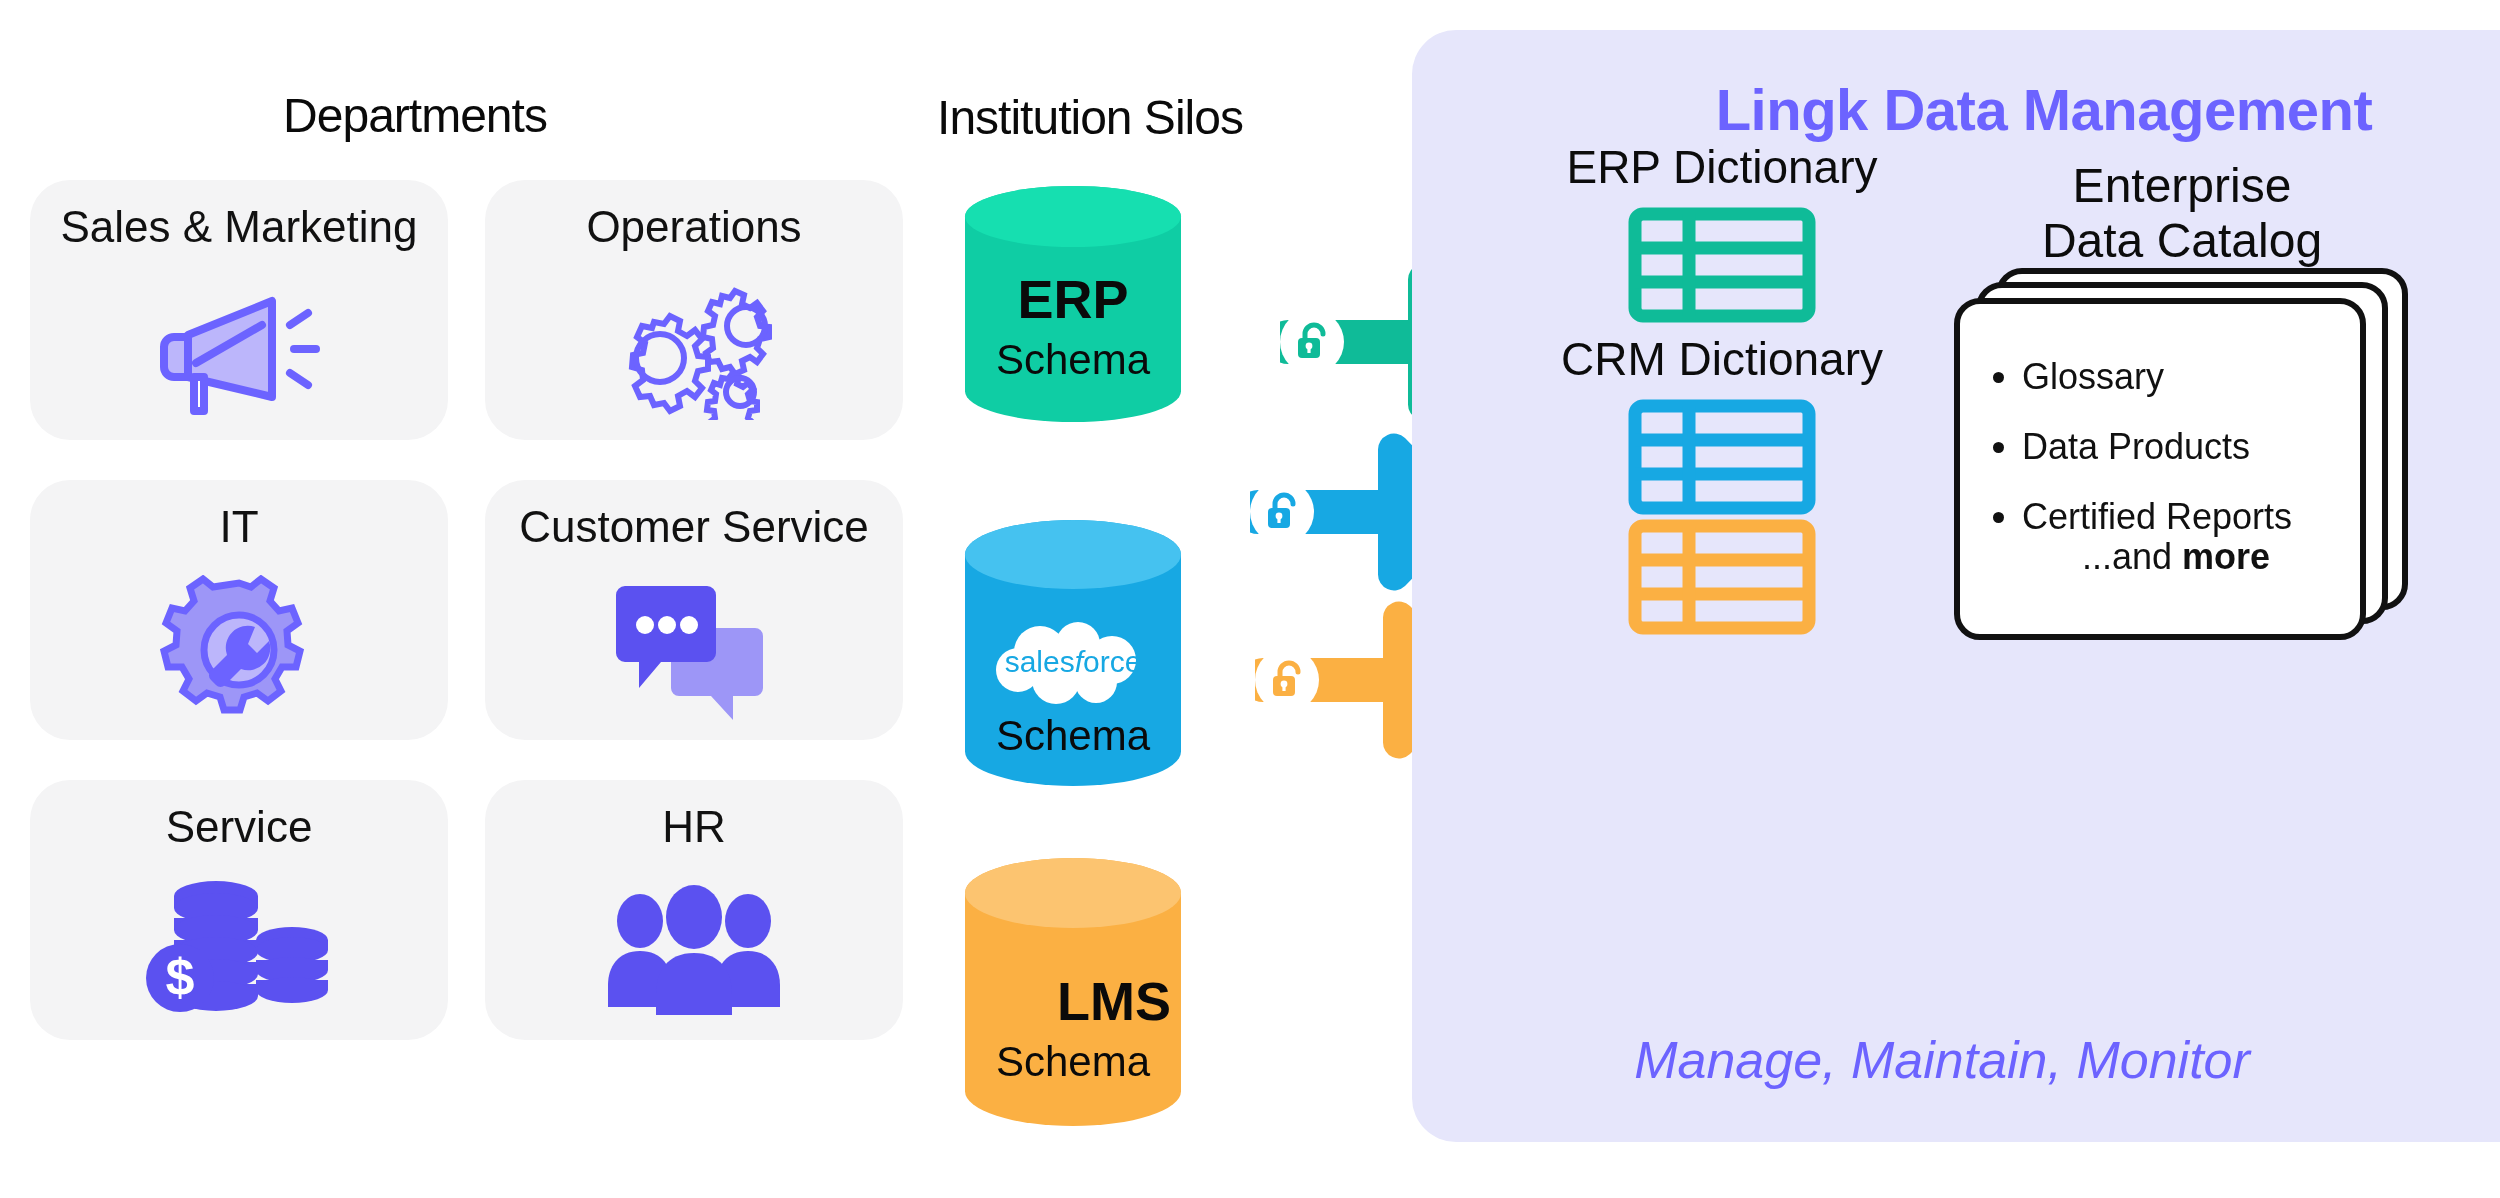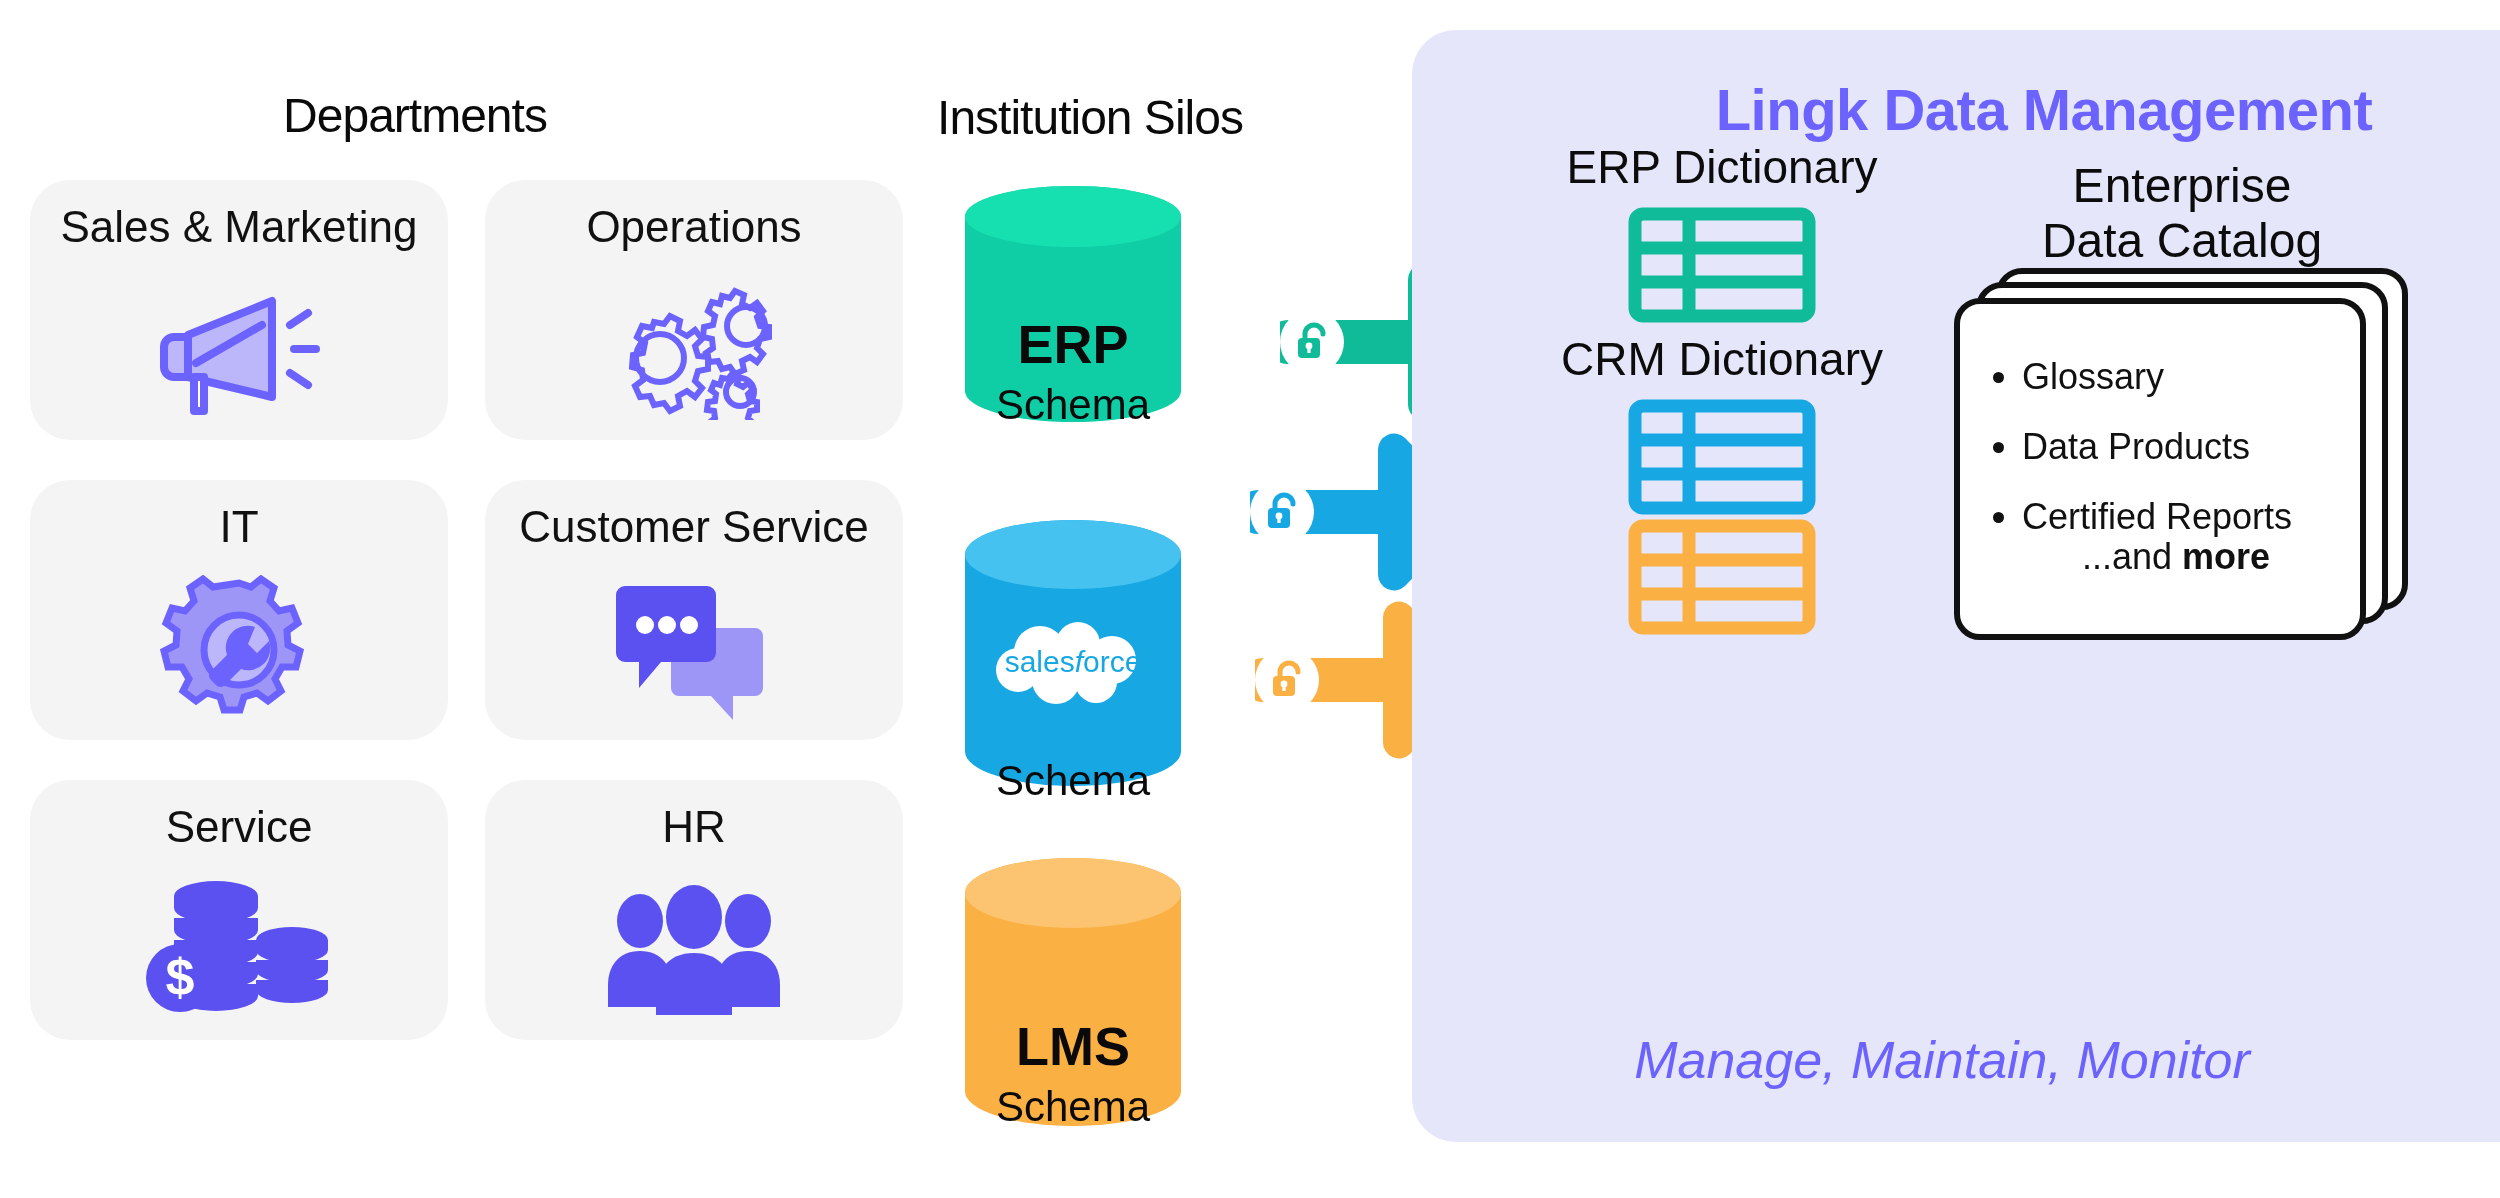--- a/index.html
+++ b/index.html
@@ -57,40 +57,39 @@
     position:absolute;left:0;top:0;width:100%;height:100%;
     border-radius:50% / 13%;
   }
   .cyl .cap{
     position:absolute;left:0;top:0;width:100%;height:26%;
     border-radius:50%;
   }
   .cyl .txt{
     position:absolute;left:0;width:100%;text-align:center;
     color:#0a0a0a;
-    margin-top:45px;
   }
   .cyl .big{font-size:54px;font-weight:bold;}
   .cyl .small{font-size:42px;}
 
   #cyl-erp{left:965px;top:186px;width:216px;height:236px;}
   #cyl-erp .body{background:#0fcda4;}
   #cyl-erp .cap{background:#16dfb0;}
   #cyl-erp .big{top:82px;}
   #cyl-erp .small{top:150px;}
 
   #cyl-crm{left:965px;top:520px;width:216px;height:266px;}
   #cyl-crm .body{background:#17a8e3;}
   #cyl-crm .cap{background:#45c2f0;}
   #cyl-crm .small{top:192px;}
 
   #cyl-lms{left:965px;top:858px;width:216px;height:268px;}
   #cyl-lms .body{background:#fbb043;}
   #cyl-lms .cap{background:#fcc470;}
-  #cyl-lms .big{top:112px;}
+  #cyl-lms .big{top:112px;padding-left:41px;}
   #cyl-lms .small{top:180px;}
 
   .sf-cloud{position:absolute;left:50%;top:98px;transform:translateX(-50%);}
 
   
   .arrow-wrap{position:absolute;}
   .lock-badge{
     position:absolute;left:0;top:50%;transform:translateY(-50%);
     width:64px;height:64px;border-radius:50%;
     background:#ffffff;

